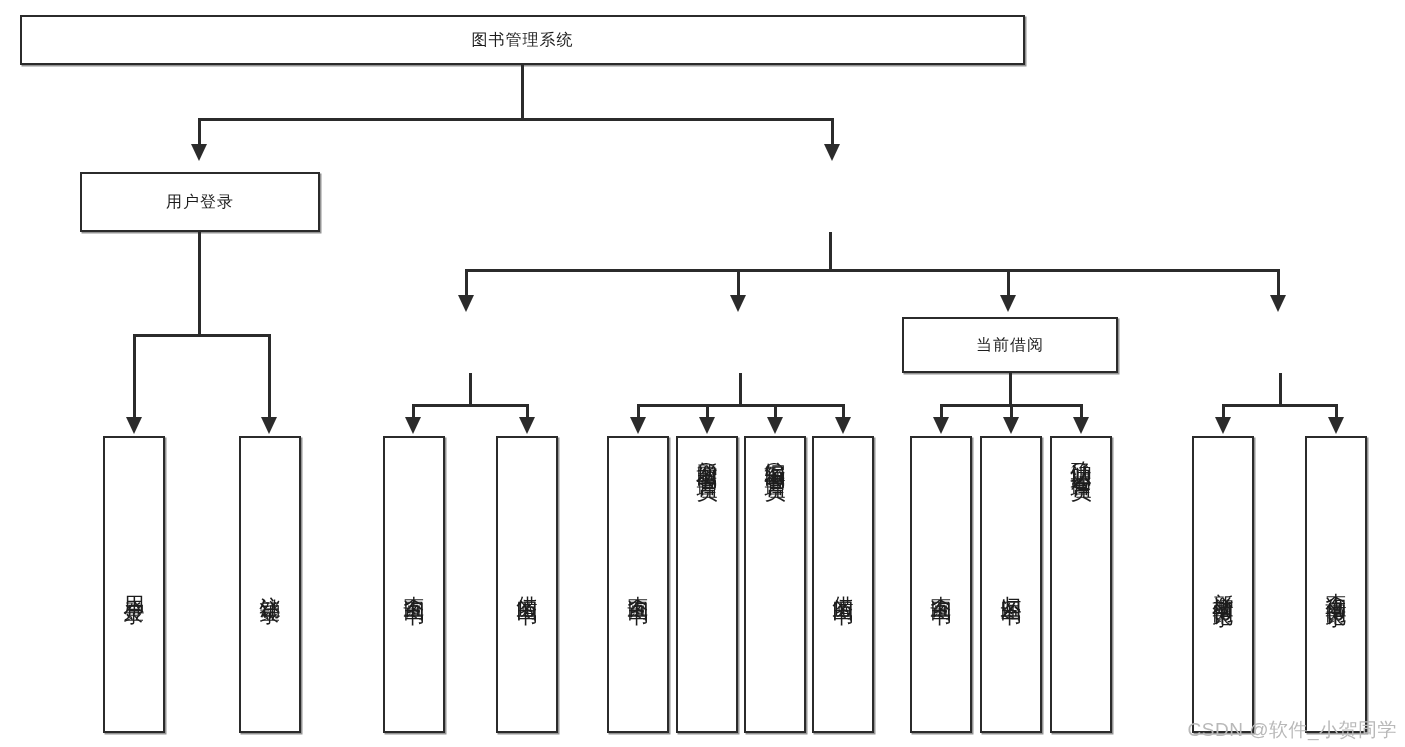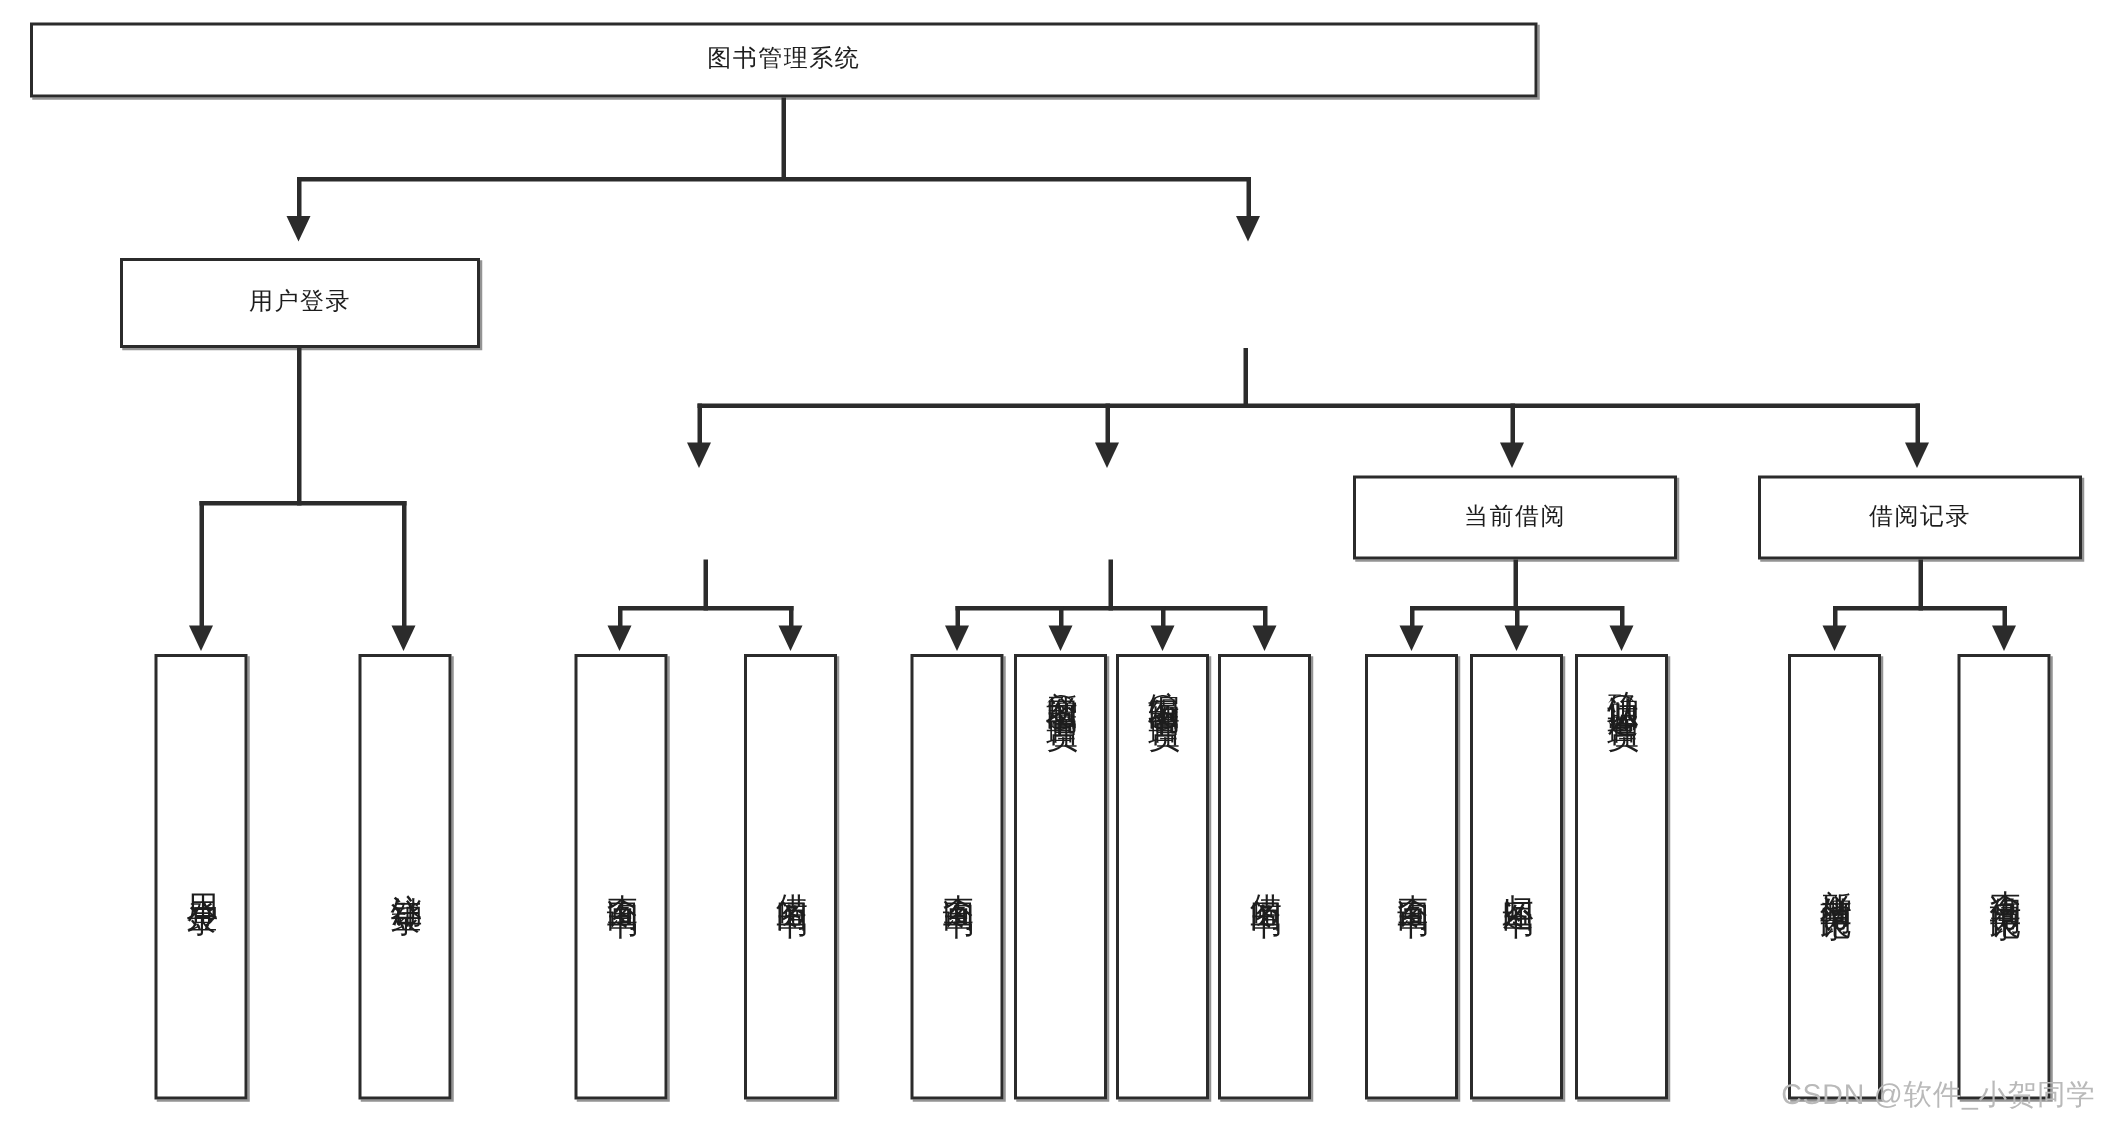--- a/index.html
+++ b/index.html
@@ -110,23 +110,20 @@
   <div class="arrow" style="left:730px; top:295px;"></div>
 
   <div class="edge v" style="left:1007px; top:269px; height:28px;"></div>
   <div class="arrow" style="left:1000px; top:295px;"></div>
 
   <div class="edge v" style="left:1277px; top:269px; height:28px;"></div>
   <div class="arrow" style="left:1270px; top:295px;"></div>
 
   <div class="node" style="left:902px; top:317px; width:216px; height:56px;">
     <span class="label">当前借阅</span>
-  </div>
-  <div class="node" style="left:1172px; top:317px; width:216px; height:56px;">
-    <span class="label">借阅记录</span>
   </div>
 
   <div class="edge v" style="left:198px; top:232px; height:105px;"></div>
   <div class="edge h" style="left:133px; top:334px; width:138px;"></div>
   <div class="edge v" style="left:133px; top:334px; height:85px;"></div>
   <div class="arrow" style="left:126px; top:417px;"></div>
   <div class="edge v" style="left:268px; top:334px; height:85px;"></div>
   <div class="arrow" style="left:261px; top:417px;"></div>
 
   <div class="edge v" style="left:469px; top:373px; height:34px;"></div>

